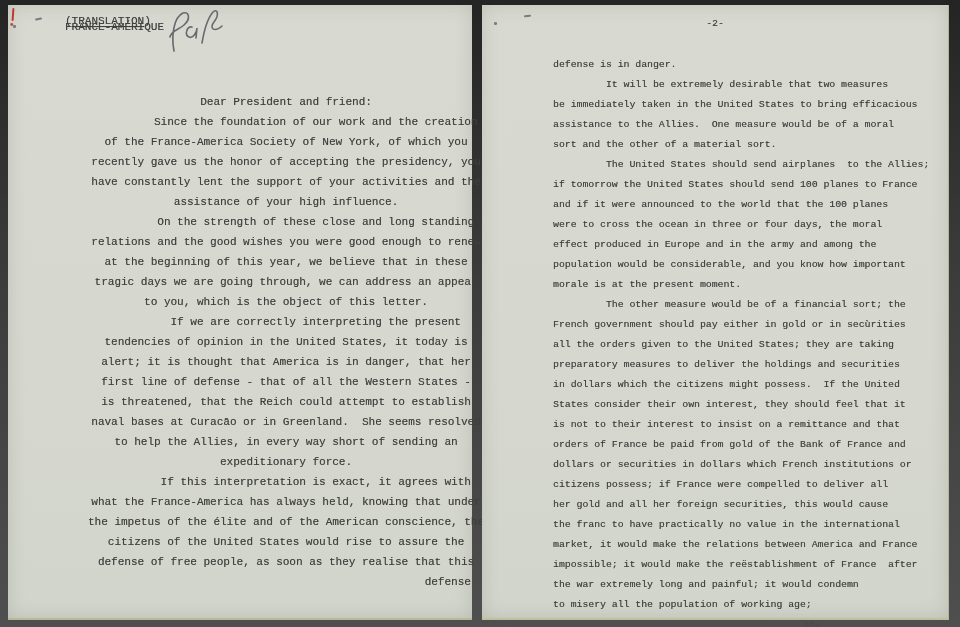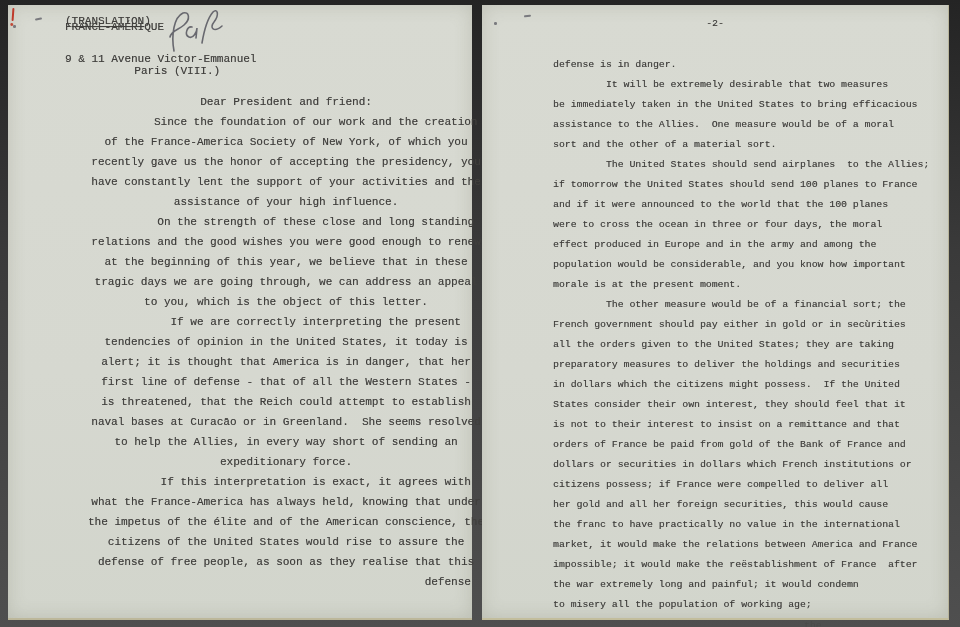--- a/index.html
+++ b/index.html
@@ -51,22 +51,20 @@
 
   <div class="page page1">
     <span class="redmark"></span>
     <span class="pencil dash p1dash"></span>
     <span class="pencil dot p1dot"></span>
 
     <div class="txt p1txt hdr-translation"><span>(</span><span class="u">TRANSLATION</span><span>)</span></div>
 
     <div class="txt p1txt hdr-org">FRANCE-AMÉRIQUE</div>
 
-    <div class="txt p1txt hdr-address">9 &amp; 11 Avenue Victor-Emmanuel
-     Paris (VIII.)</div>
 
 
     <svg class="paraph" width="72" height="52" viewBox="0 0 72 52">
       <g fill="none" stroke="#55555e" stroke-width="1.6" stroke-linecap="round" opacity="0.85">
         <path d="M18 44 C 15 28, 18 10, 27 6 C 33 4, 35 12, 28 18 C 22 23, 15 24, 14 30"></path>
         <path d="M36 20 C 31 19, 28 28, 33 30 C 37 32, 41 25, 41 21 L 40 31"></path>
         <path d="M46 36 C 48 24, 51 12, 57 5 C 61 1, 64 7, 58 15 C 53 21, 58 26, 66 19"></path>
       </g>
     </svg>
 

